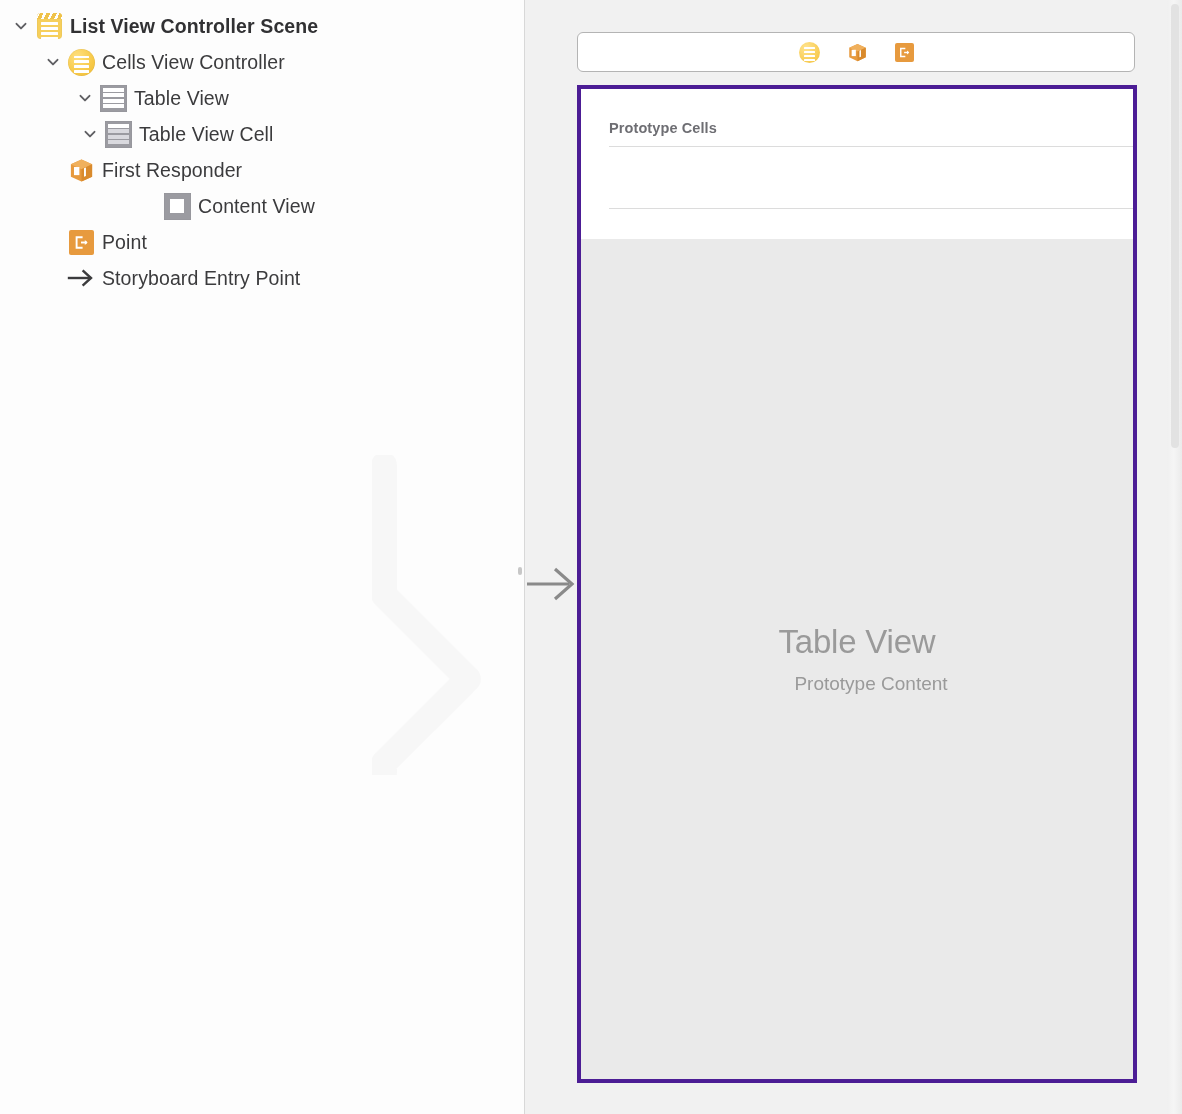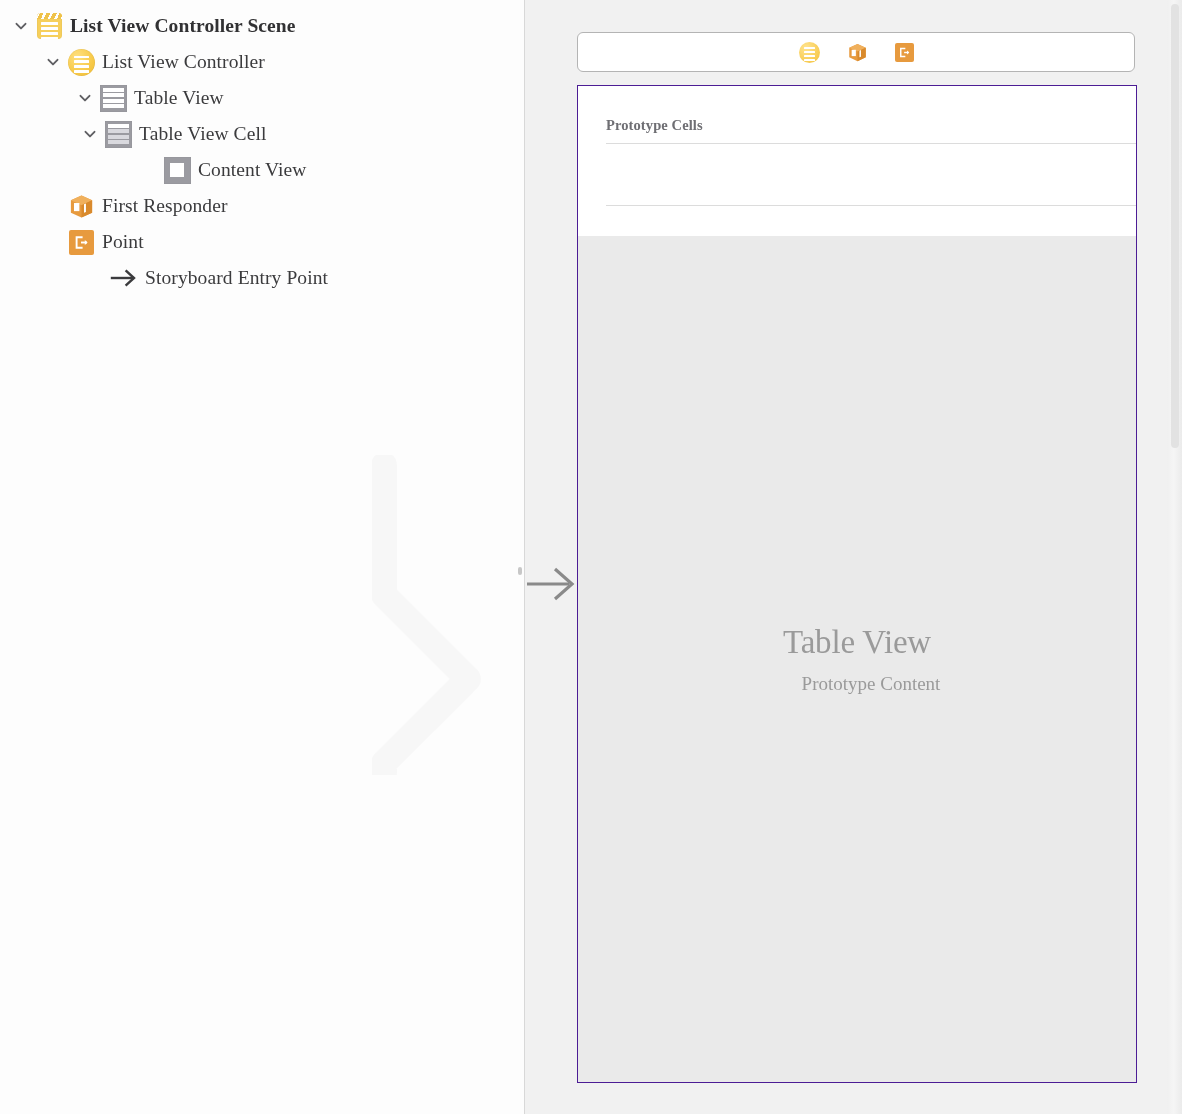--- a/index.html
+++ b/index.html
@@ -14,21 +14,20 @@
     -webkit-font-smoothing: antialiased;
     overflow: hidden;
     position: relative;
   }
 
   
   #app {
     position: absolute;
     inset: 0;
     display: flex;
-    font-family: Liberation Serif, serif;
   }
 
   
   #outline-panel {
     position: relative;
     width: 524px;
     height: 1114px;
     background: #fdfdfd;
     flex: 0 0 524px;
     overflow: hidden;
@@ -208,21 +207,21 @@
   }
 
   
   .scene-frame {
     position: absolute;
     left: 52px;
     top: 85px;
     width: 560px;
     height: 998px;
     background: #ffffff;
-    border: 1px solid #4c1d95;
+    border: 4px solid #4c1d95;
     box-sizing: border-box;
     overflow: hidden;
   }
   .proto-header {
     position: absolute;
     top: 31px;
     left: 0; right: 0;
     height: 31px;
   }
   .proto-header .ptitle {
@@ -349,21 +348,21 @@
         <div class="node-icon">
           <div class="ic-vc">
               <div class="lines">
                 <i></i>
                 <i></i>
                 <i></i>
                 <i></i>
               </div>
             </div>
         </div>
-        <div class="node-label">List View Controller</div>
+        <div class="node-label">Cells View Controller</div>
       </div>
 
       <div class="tree-row" style="padding-left:72px;">
         <div class="twisty">
           <svg width="14" height="14" viewBox="0 0 14 14">
               <path d="M2.5 4.8 L7 9.4 L11.5 4.8" fill="none" stroke="#5f5f63" stroke-width="1.9" stroke-linecap="round" stroke-linejoin="round"></path>
             </svg>
         </div>
         <div class="node-icon">
           <div class="ic-tableview">
@@ -388,61 +387,61 @@
           <div class="ic-cell">
               <div class="rows">
                 <i></i>
                 <i></i>
                 <i></i>
                 <i></i>
               </div>
             </div>
         </div>
         <div class="node-label">Table View Cell</div>
-      </div>
-
-      <div class="tree-row" style="padding-left:136px;">
-        <div class="twisty empty"></div>
-        <div class="node-icon">
-          <div class="ic-contentview">
-              <span></span>
-            </div>
-        </div>
-        <div class="node-label">Content View</div>
       </div>
 
       <div class="tree-row" style="padding-left:40px;">
         <div class="twisty empty"></div>
         <div class="node-icon">
           <svg class="ic-firstresponder" viewBox="0 0 28 28" xmlns="http://www.w3.org/2000/svg">
             <polygon points="14,2.5 25,7.6 25,20.4 14,25.5 3,20.4 3,7.6" fill="#e79a3e"></polygon>
             <polygon points="14,2.5 25,7.6 14,12.7 3,7.6" fill="#f0b05c"></polygon>
             <polygon points="14,12.7 25,7.6 25,20.4 14,25.5" fill="#d98a2c"></polygon>
             <rect x="6.2" y="10.4" width="5.6" height="8.4" fill="#ffffff"></rect>
             <path d="M16.6 11.6 L18.6 10.8 L18.6 19.6 L16.6 20.4 Z" fill="#ffffff"></path>
           </svg>
         </div>
         <div class="node-label">First Responder</div>
       </div>
 
+      <div class="tree-row" style="padding-left:136px;">
+        <div class="twisty empty"></div>
+        <div class="node-icon">
+          <div class="ic-contentview">
+              <span></span>
+            </div>
+        </div>
+        <div class="node-label">Content View</div>
+      </div>
+
       <div class="tree-row" style="padding-left:40px;">
         <div class="twisty empty"></div>
         <div class="node-icon">
           <div class="ic-exit">
             <svg width="17" height="17" viewBox="0 0 17 17" xmlns="http://www.w3.org/2000/svg">
               <path d="M9.6 3.2 H3.6 V13.8 H9.6" fill="none" stroke="#ffffff" stroke-width="1.9"></path>
               <path d="M8.0 8.5 H14.0" stroke="#ffffff" stroke-width="1.9"></path>
               <path d="M11.8 5.9 L14.6 8.5 L11.8 11.1 Z" fill="#ffffff"></path>
             </svg>
           </div>
         </div>
         <div class="node-label">Point</div>
       </div>
 
-      <div class="tree-row" style="padding-left:40px;margin-left:43px;">
+      <div class="tree-row" style="padding-left:40px;">
         <div class="twisty empty"></div>
         <div class="node-icon">
           <svg class="ic-arrow" viewBox="0 0 30 24" xmlns="http://www.w3.org/2000/svg">
             <path d="M3 12 H24" stroke="#3b3b3d" stroke-width="2.4" stroke-linecap="square"></path>
             <path d="M17.5 5.2 L25 12 L17.5 18.8" fill="none" stroke="#3b3b3d" stroke-width="2.4" stroke-linecap="square" stroke-linejoin="miter"></path>
           </svg>
         </div>
         <div class="node-label">Storyboard Entry Point</div>
       </div>
     </div>

